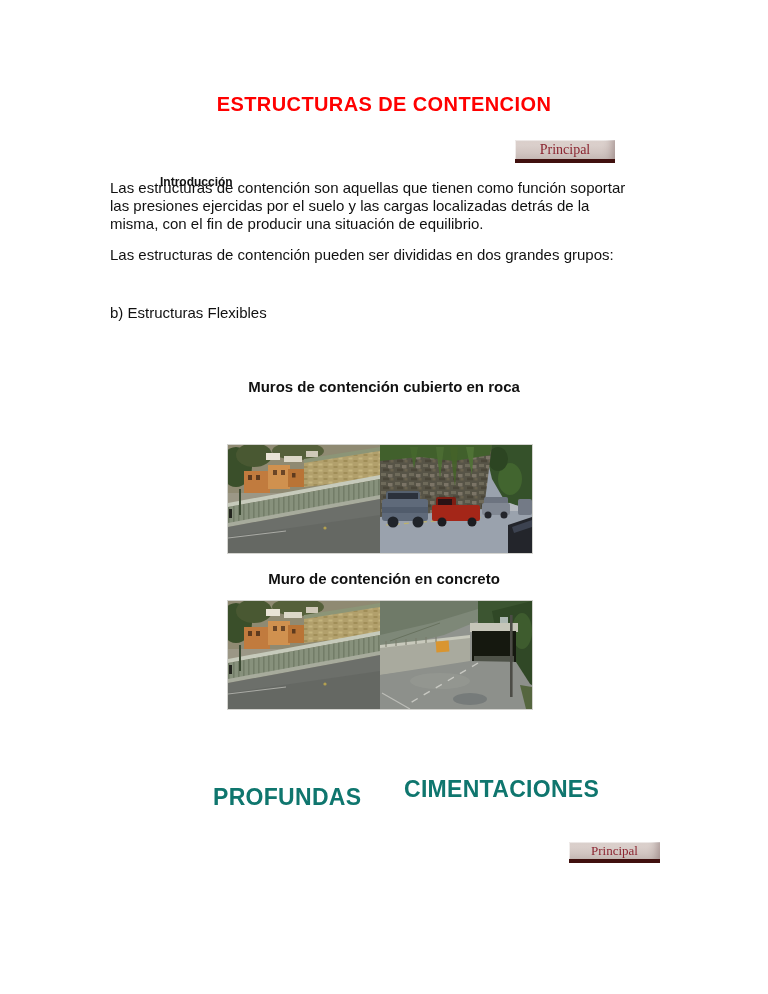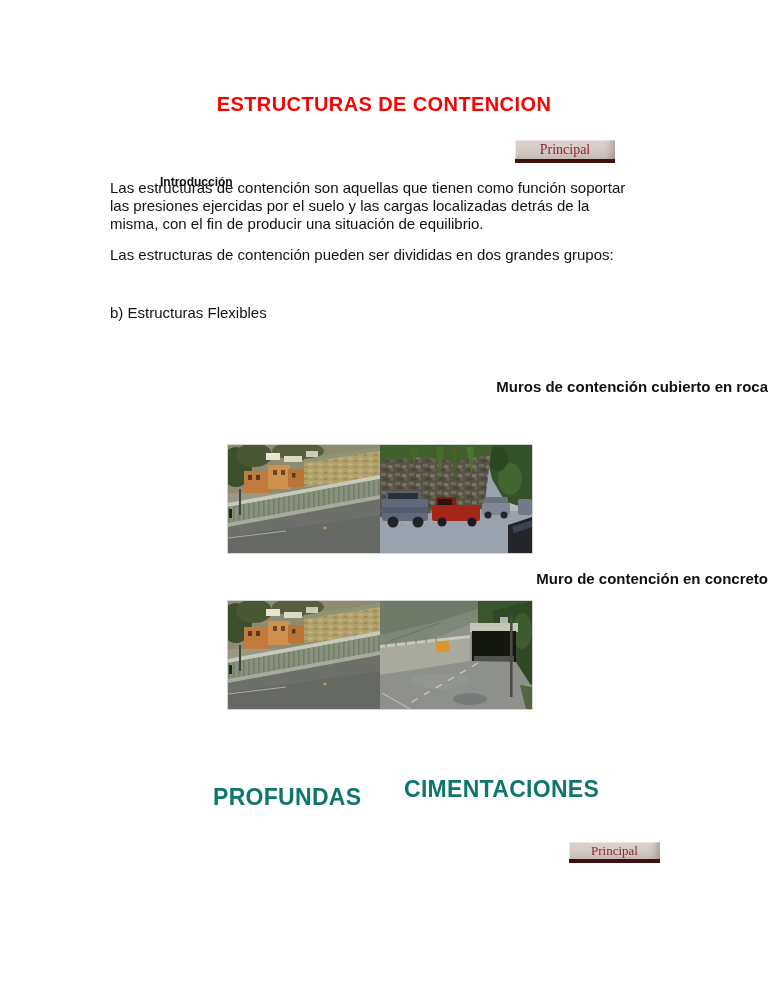--- a/index.html
+++ b/index.html
@@ -20,21 +20,21 @@
     cursor:pointer;
   }
   .principal-btn.top{left:515px; top:140px; width:100px; height:19px; font-size:14px; line-height:19px;}
   .principal-btn.bottom{left:569px; top:842px; width:91px; height:17px; font-size:13px; line-height:17px;}
   .intro-heading{position:absolute; left:160px; top:147px; font-size:12px; font-weight:bold;margin-top:28px;}
   .body-text{position:absolute; left:110px; width:580px; margin:0; font-size:15px; line-height:18px; white-space:pre-line;}
   .p1{top:179px;}
   .p2{top:246px;}
   .item-a{top:281px;}
   .item-b{top:304px;}
-  .fig-caption{position:absolute; left:0; width:768px; text-align:right; font-size:15px; font-weight:bold;}
+  .fig-caption{position:absolute; left:0; width:768px; text-align:center; font-size:15px; font-weight:bold;}
   .cap1{top:378px;}
   .cap2{top:570px;}
   .photo-pair{
     position:absolute; left:227px; width:304px; height:108px;
     border:1px solid #d4d4d0; display:flex; background:#777;
   }
   .pair1{top:444px;}
   .pair2{top:600px;}
   .photo{width:50%; height:100%; display:block;}
   .footer-head{position:absolute; color:#0f766e; font-size:23px; font-weight:bold; letter-spacing:0.3px;}

